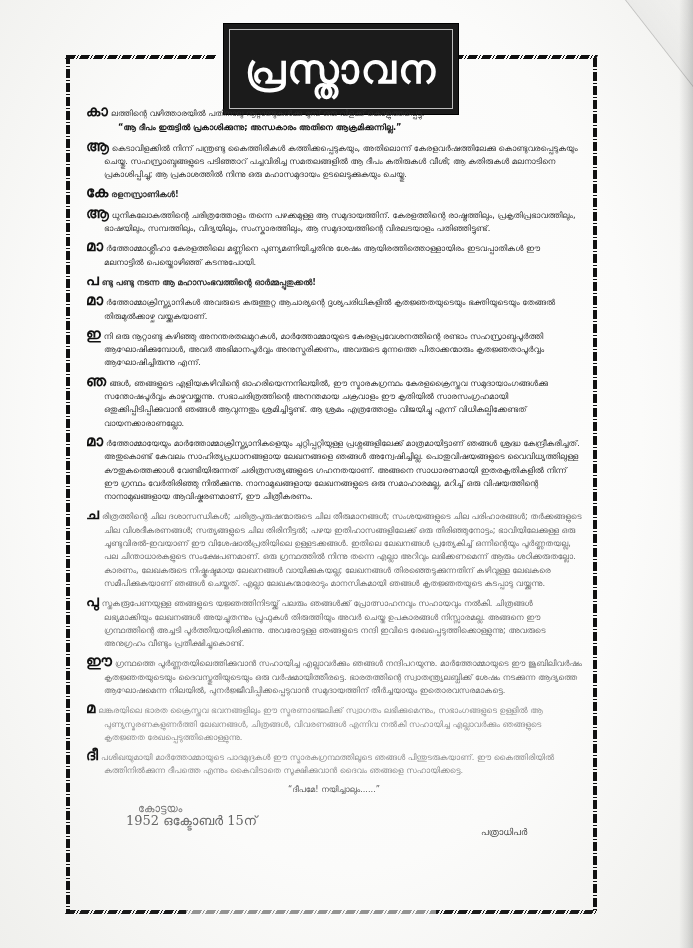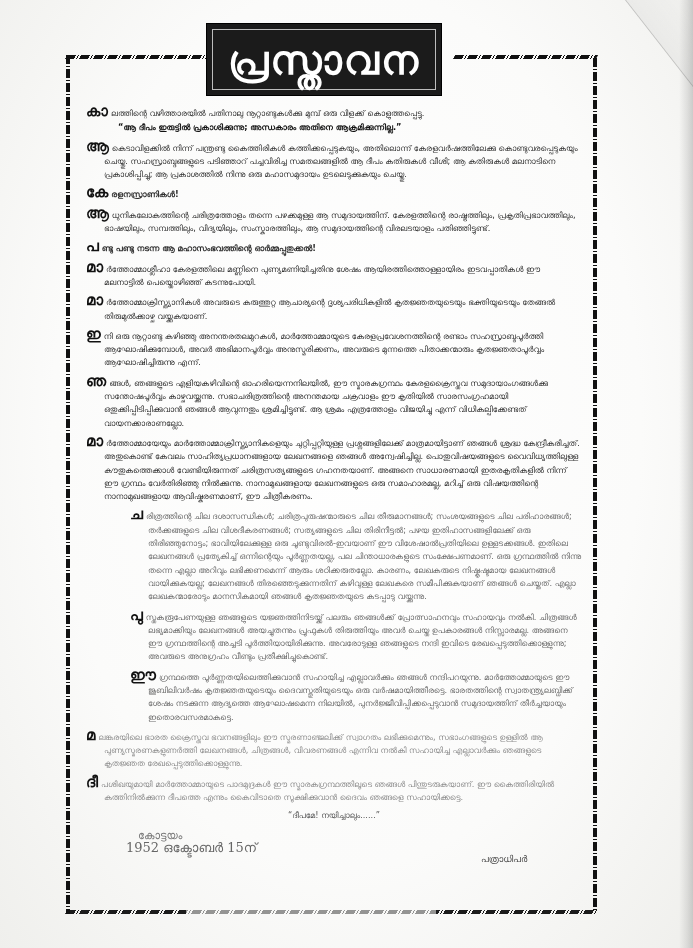--- a/index.html
+++ b/index.html
@@ -39,21 +39,21 @@
   .rope-top-left { left: 0; top: 0; width: 150px; }
   .rope-top-right { left: 388px; top: 0; width: 143px; }
   .rope-bottom { left: 0; top: 855px; width: 531px; opacity: 0.95; }
   .rope-bottom-faded { left: 120px; top: 855px; width: 250px; height: 4px; position: absolute;
     background: #f8f8f6; opacity: 0.55; }
   .rope-left { left: 0; top: 0; height: 859px; }
   .rope-right { left: 527px; top: 3px; height: 852px; }
 
   
   .title-plate {
-    position: absolute; left: 206px; top: 23px; width: 236px; height: 73px;
+    position: absolute; left: 223px; top: 23px; width: 236px; height: 92px;
     background: #1b1b1b; border: 1px solid #000;
     box-sizing: border-box;
   }
   .title-plate-inner {
     position: absolute; left: 5px; top: 5px; right: 5px; bottom: 5px;
     border: 1px solid #bdbdbd;
     display: flex; align-items: center; justify-content: center;
   }
   .title-text {
     color: #ffffff; font-size: 40px; font-weight: bold; letter-spacing: 2px;
@@ -63,21 +63,21 @@
   .content {
     position: absolute; left: 86px; top: 105px; width: 496px;
     font-size: 8.2px; line-height: 13.3px; color: #2e2e2e;
   }
   .para { margin: 0 0 5px 0; text-indent: 0; padding-left: 18px; position: relative; }
   .para.quote { padding-left: 32px; margin-top: -4px; }
   .dropcap {
     font-weight: bold; font-size: 15px; color: #111; margin-left: -18px; margin-right: 3px;
   }
   .bold { font-weight: bold; color: #111; }
-  .faint { color: #6a6a6a; margin-left: 44px; }
+  .faint { color: #6a6a6a; }
   .verylight { color: #8c8c8c; }
   .exclaim { font-weight: bold; padding-left: 0; }
   .closing {
     text-align: center; margin-top: 4px; color: #555;
   }
   .sig-row { position: relative; height: 40px; margin-top: 2px; }
   .place { position: absolute; left: 52px; top: 4px; font-size: 11px; color: #777; }
   .date { position: absolute; left: 40px; top: 16px; font-size: 13px; color: #666; font-family: "DejaVu Serif", serif; }
   .signature { position: absolute; left: 395px; top: 4px; font-size: 9px; color: #444; margin-top: 24px; }
 </style>
@@ -112,25 +112,25 @@
     </p>
     <p class="para">
       <span class="dropcap">ആ</span><span>കെടാവിളക്കിൽ നിന്ന് പന്ത്രണ്ടു കൈത്തിരികൾ കത്തിക്കപ്പെടുകയും, അതിലൊന്ന് കേരളവർഷത്തിലേക്കു കൊണ്ടുവരപ്പെടുകയും ചെയ്തു. സഹസ്രാബ്ദങ്ങളുടെ പടിഞ്ഞാറ് പച്ചവിരിച്ച സമതലങ്ങളിൽ ആ ദീപം കതിരുകൾ വീശി; ആ കതിരുകൾ മലനാടിനെ പ്രകാശിപ്പിച്ചു; ആ പ്രകാശത്തിൽ നിന്നു ഒരു മഹാസമുദായം ഉടലെടുക്കുകയും ചെയ്തു.</span>
     </p>
     <p class="para exclaim">
       <span class="dropcap" style="margin-left:0">കേ</span><span>രളനസ്രാണികൾ!</span>
     </p>
     <p class="para">
       <span class="dropcap">ആ</span><span>ധുനികലോകത്തിന്റെ ചരിത്രത്തോളം തന്നെ പഴക്കമുള്ള ആ സമുദായത്തിന്. കേരളത്തിന്റെ രാഷ്ട്രത്തിലും, പ്രകൃതിപ്രഭാവത്തിലും, ഭാഷയിലും, സമ്പത്തിലും, വിദ്യയിലും, സംസ്കാരത്തിലും, ആ സമുദായത്തിന്റെ വിരലടയാളം പതിഞ്ഞിട്ടുണ്ട്.</span>
     </p>
+    <p class="para">
+      <span class="dropcap">മാ</span><span>ർത്തോമ്മാശ്ലീഹാ കേരളത്തിലെ മണ്ണിനെ പുണ്യമണിയിച്ചതിനു ശേഷം ആയിരത്തിത്തൊള്ളായിരം ഇടവപ്പാതികൾ ഈ മലനാട്ടിൽ പെയ്തൊഴിഞ്ഞ് കടന്നുപോയി.</span>
+    </p>
     <p class="para exclaim">
       <span class="dropcap" style="margin-left:0">പ</span><span>ണ്ടു പണ്ടു നടന്ന ആ മഹാസംഭവത്തിന്റെ ഓർമ്മപ്പുതുക്കൽ!</span>
-    </p>
-    <p class="para">
-      <span class="dropcap">മാ</span><span>ർത്തോമ്മാശ്ലീഹാ കേരളത്തിലെ മണ്ണിനെ പുണ്യമണിയിച്ചതിനു ശേഷം ആയിരത്തിത്തൊള്ളായിരം ഇടവപ്പാതികൾ ഈ മലനാട്ടിൽ പെയ്തൊഴിഞ്ഞ് കടന്നുപോയി.</span>
     </p>
     <p class="para">
       <span class="dropcap">മാ</span><span>ർത്തോമ്മാക്രിസ്ത്യാനികൾ അവരുടെ കരുത്തുറ്റ ആചാര്യന്റെ ദൃശ്യപരിധികളിൽ കൃതജ്ഞതയുടെയും ഭക്തിയുടെയും തേങ്ങൽ തിരുമുൽക്കാഴ്ച വയ്ക്കുകയാണ്.</span>
     </p>
     <p class="para">
       <span class="dropcap">ഇ</span><span>നി ഒരു നൂറ്റാണ്ടു കഴിഞ്ഞു അനന്തരതലമുറകൾ, മാർത്തോമ്മായുടെ കേരളപ്രവേശനത്തിന്റെ രണ്ടാം സഹസ്രാബ്ദപൂർത്തി ആഘോഷിക്കുമ്പോൾ, അവർ അഭിമാനപൂർവ്വം അനുസ്മരിക്കണം, അവരുടെ മുന്നത്തെ പിതാക്കന്മാരും കൃതജ്ഞതാപൂർവ്വം ആഘോഷിച്ചിരുന്നു എന്ന്.</span>
     </p>
     <p class="para">
       <span class="dropcap">ഞ</span><span>ങ്ങൾ, ഞങ്ങളുടെ എളിയകഴിവിന്റെ ഓഹരിയെന്നനിലയിൽ, ഈ സ്മാരകഗ്രന്ഥം കേരളക്രൈസ്തവ സമുദായാംഗങ്ങൾക്കു സന്തോഷപൂർവ്വം കാഴ്ചവയ്ക്കുന്നു. സഭാചരിത്രത്തിന്റെ അനന്തമായ ചക്രവാളം ഈ കൃതിയിൽ സാരസംഗ്രഹമായി ഒതുക്കിപ്പിടിപ്പിക്കുവാൻ ഞങ്ങൾ ആവുന്നതും ശ്രമിച്ചിട്ടുണ്ട്. ആ ശ്രമം എത്രത്തോളം വിജയിച്ചു എന്ന് വിധികല്പിക്കേണ്ടത് വായനക്കാരാണല്ലോ.</span>
     </p>

